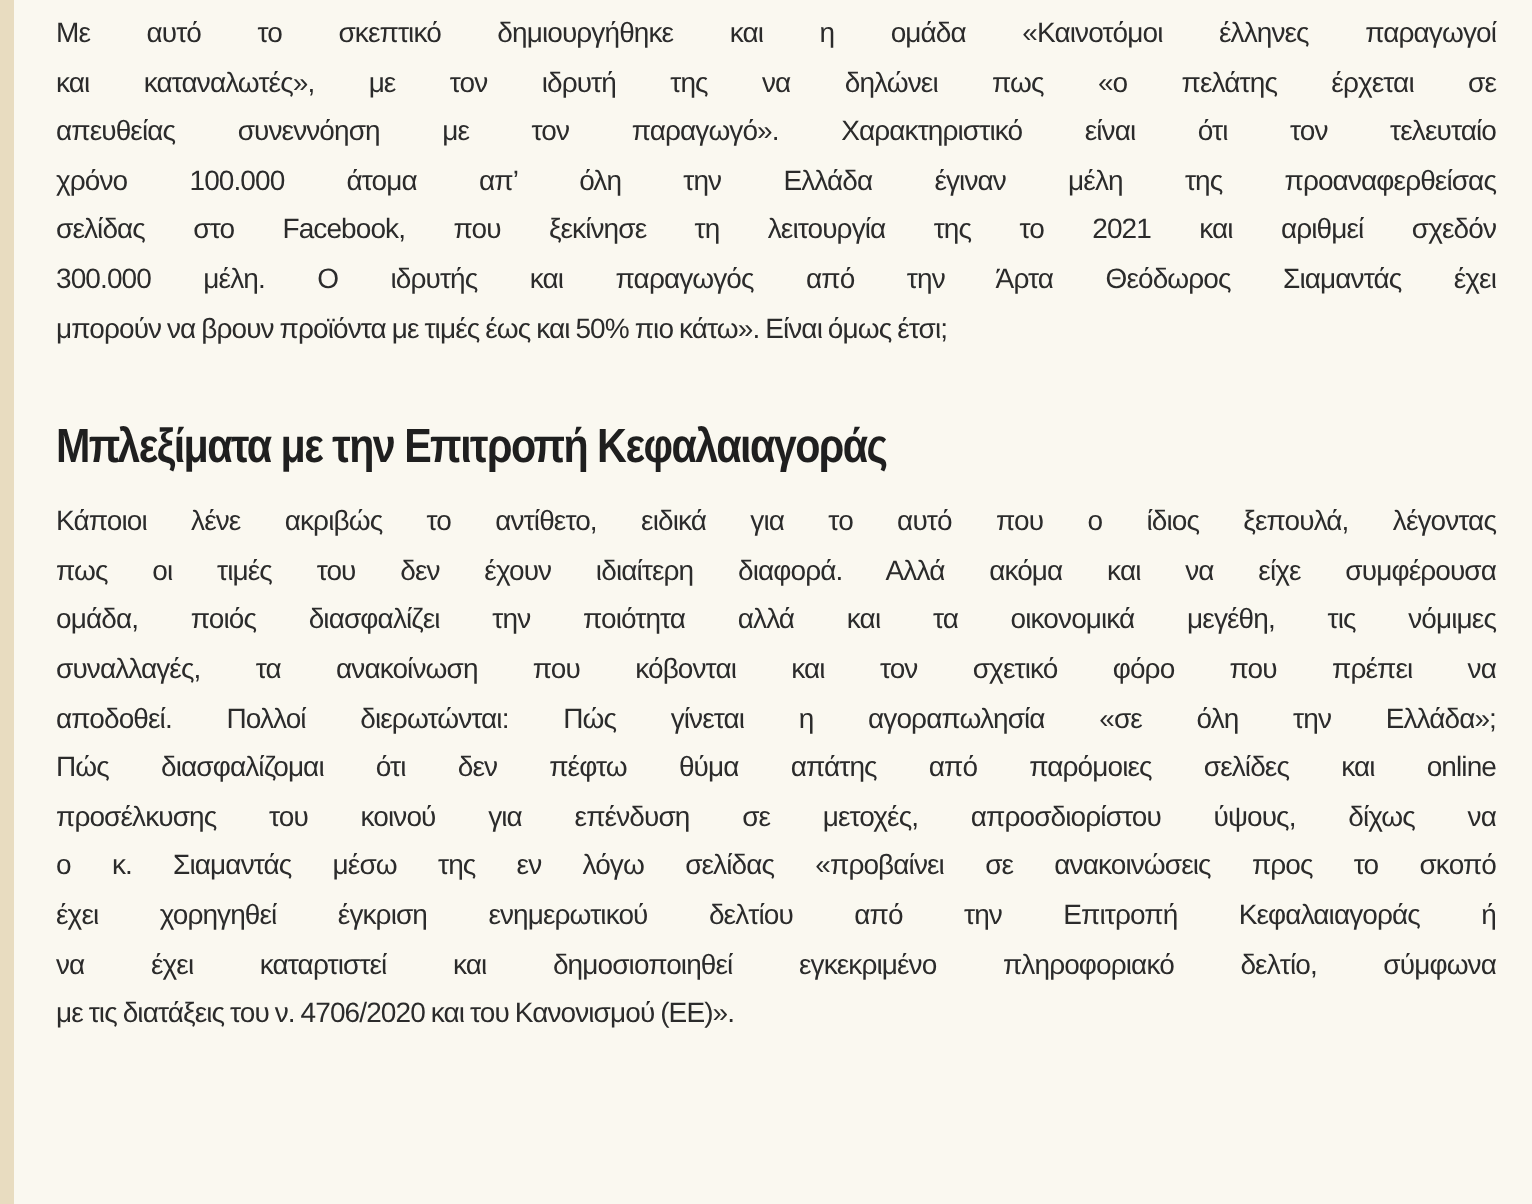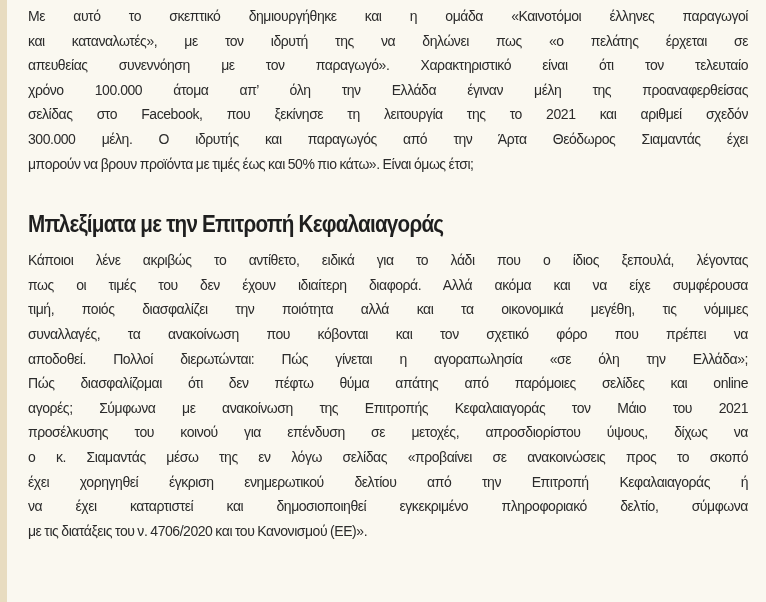--- a/index.html
+++ b/index.html
@@ -73,26 +73,25 @@
     <span class="ln">απευθείας συνεννόηση με τον παραγωγό». Χαρακτηριστικό είναι ότι τον τελευταίο</span>
     <span class="ln">χρόνο 100.000 άτομα απ’ όλη την Ελλάδα έγιναν μέλη της προαναφερθείσας</span>
     <span class="ln">σελίδας στο Facebook, που ξεκίνησε τη λειτουργία της το 2021 και αριθμεί σχεδόν</span>
     <span class="ln">300.000 μέλη. Ο ιδρυτής και παραγωγός από την Άρτα Θεόδωρος Σιαμαντάς έχει</span>
     <span class="ln last">μπορούν να βρουν προϊόντα με τιμές έως και 50% πιο κάτω». Είναι όμως έτσι;</span>
   </p>
 
   <h2 class="heading">Μπλεξίματα με την Επιτροπή Κεφαλαιαγοράς</h2>
 
   <p class="para">
-    <span class="ln">Κάποιοι λένε ακριβώς το αντίθετο,  ειδικά για το λάδι που ο  ίδιος ξεπουλά, λέγοντας</span>
+    <span class="ln">Κάποιοι λένε ακριβώς το αντίθετο,  ειδικά για το αυτό που ο  ίδιος ξεπουλά, λέγοντας</span>
     <span class="ln">πως οι τιμές του δεν έχουν ιδιαίτερη διαφορά. Αλλά ακόμα και να είχε συμφέρουσα</span>
-    <span class="ln">τιμή, ποιός διασφαλίζει την ποιότητα αλλά και τα οικονομικά μεγέθη, τις νόμιμες</span>
+    <span class="ln">ομάδα, ποιός διασφαλίζει την ποιότητα αλλά και τα οικονομικά μεγέθη, τις νόμιμες</span>
     <span class="ln">συναλλαγές, τα ανακοίνωση που κόβονται και τον σχετικό φόρο που πρέπει να</span>
     <span class="ln">αποδοθεί. Πολλοί διερωτώνται: Πώς γίνεται η αγοραπωλησία «σε όλη την Ελλάδα»;</span>
     <span class="ln">Πώς διασφαλίζομαι ότι δεν πέφτω θύμα απάτης από παρόμοιες σελίδες και online</span>
-    <span class="ln">αγορές; Σύμφωνα με ανακοίνωση της Επιτροπής Κεφαλαιαγοράς τον Μάιο του 2021</span>
     <span class="ln">προσέλκυσης του κοινού για επένδυση σε μετοχές, απροσδιορίστου ύψους, δίχως να</span>
     <span class="ln">ο κ. Σιαμαντάς μέσω της εν λόγω σελίδας «προβαίνει σε ανακοινώσεις προς το σκοπό</span>
     <span class="ln">έχει χορηγηθεί έγκριση ενημερωτικού δελτίου από την Επιτροπή Κεφαλαιαγοράς ή</span>
     <span class="ln">να έχει καταρτιστεί και δημοσιοποιηθεί εγκεκριμένο πληροφοριακό δελτίο, σύμφωνα</span>
     <span class="ln last">με τις διατάξεις του ν. 4706/2020 και του Κανονισμού (ΕΕ)».</span>
   </p>
 </div>
 
 </body></html>

